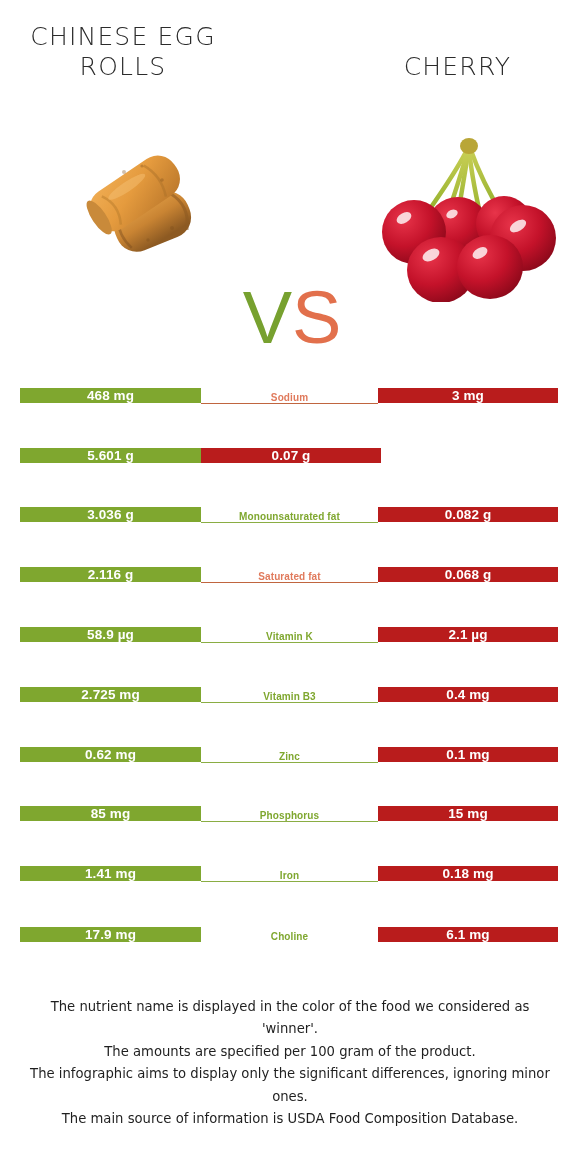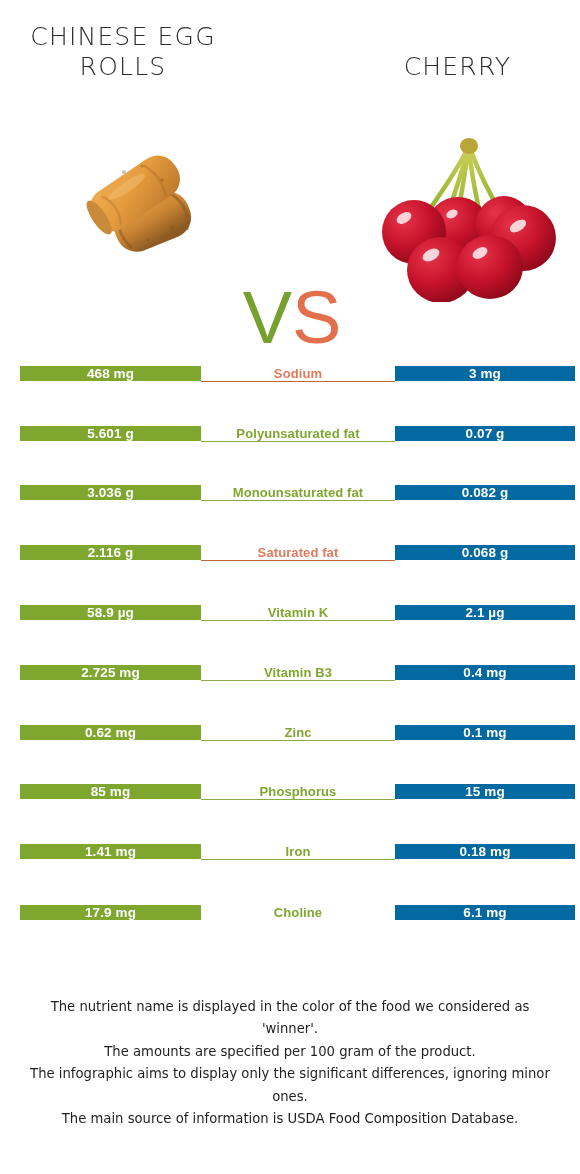--- a/index.html
+++ b/index.html
@@ -32,35 +32,35 @@
   }
   .vs .v{color:#77a12f;}
   .vs .s{color:#e2704c;}
 
   
   .eggrolls{position:absolute;left:62px;top:18px;width:160px;height:150px;}
   .cherries{position:absolute;left:368px;top:12px;width:200px;height:180px;}
 
   
   .table{position:absolute;left:0;top:344px;width:580px;}
-  .row{position:relative;height:59.8px;display:flex;align-items:center;}
+  .row{position:relative;height:59.8px;display:flex;align-items:flex-end;}
   .cell-left{
     width:181px;margin-left:20px;background:#7fa72f;color:#ffffff;
     display:flex;align-items:center;justify-content:center;
     font-size:13.5px;font-weight:700;letter-spacing:.1px;
     border-bottom:1.4px solid #ffffff;box-sizing:border-box;
   }
   .cell-mid{
-    width:194px;background:#ffffff;
+    width:177px;background:#ffffff;
     display:flex;align-items:center;justify-content:center;
-    font-size:13px;font-weight:700;letter-spacing:.1px;
+    font-size:10px;font-weight:700;letter-spacing:.1px;
     box-sizing:border-box;
   }
   .cell-right{
-    width:180px;background:#0369a1;color:#ffffff;
+    width:180px;background:#b91c1c;color:#ffffff;
     display:flex;align-items:center;justify-content:center;
     font-size:13.5px;font-weight:700;letter-spacing:.1px;
     border-bottom:1.4px solid #ffffff;box-sizing:border-box;
   }
   .row.win-green .cell-mid{color:#7fa72f;border-bottom:1.2px solid #8aad43;}
   .row.win-orange .cell-mid{color:#e07a5c;border-bottom:1.2px solid #c0653f;}
   .row:last-child .cell-mid{border-bottom:none;}
   .row:last-child .cell-left,.row:last-child .cell-right{border-bottom:none;}
 
   
@@ -167,21 +167,20 @@
   </div>
 
   <div class="table" id="table">
       <div class="row win-orange">
         <div class="cell-left">468 mg</div>
         <div class="cell-mid">Sodium</div>
         <div class="cell-right">3 mg</div>
       </div>
       <div class="row win-green">
         <div class="cell-left">5.601 g</div>
-        <div class="cell-mid">Polyunsaturated fat</div>
         <div class="cell-right">0.07 g</div>
       </div>
       <div class="row win-green">
         <div class="cell-left">3.036 g</div>
         <div class="cell-mid">Monounsaturated fat</div>
         <div class="cell-right">0.082 g</div>
       </div>
       <div class="row win-orange">
         <div class="cell-left">2.116 g</div>
         <div class="cell-mid">Saturated fat</div>

